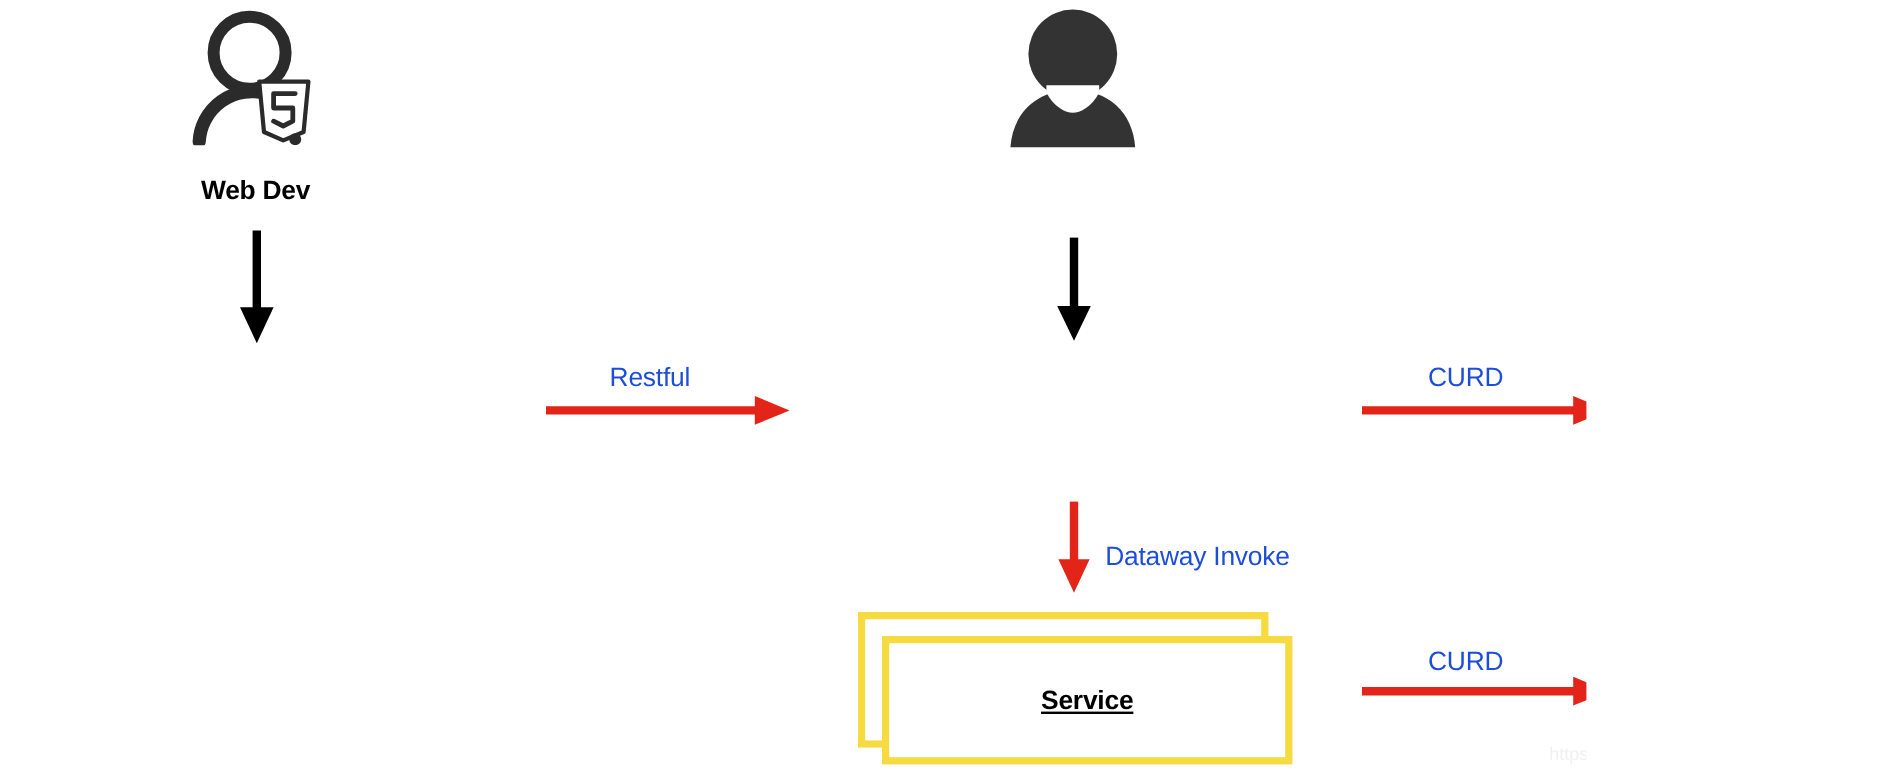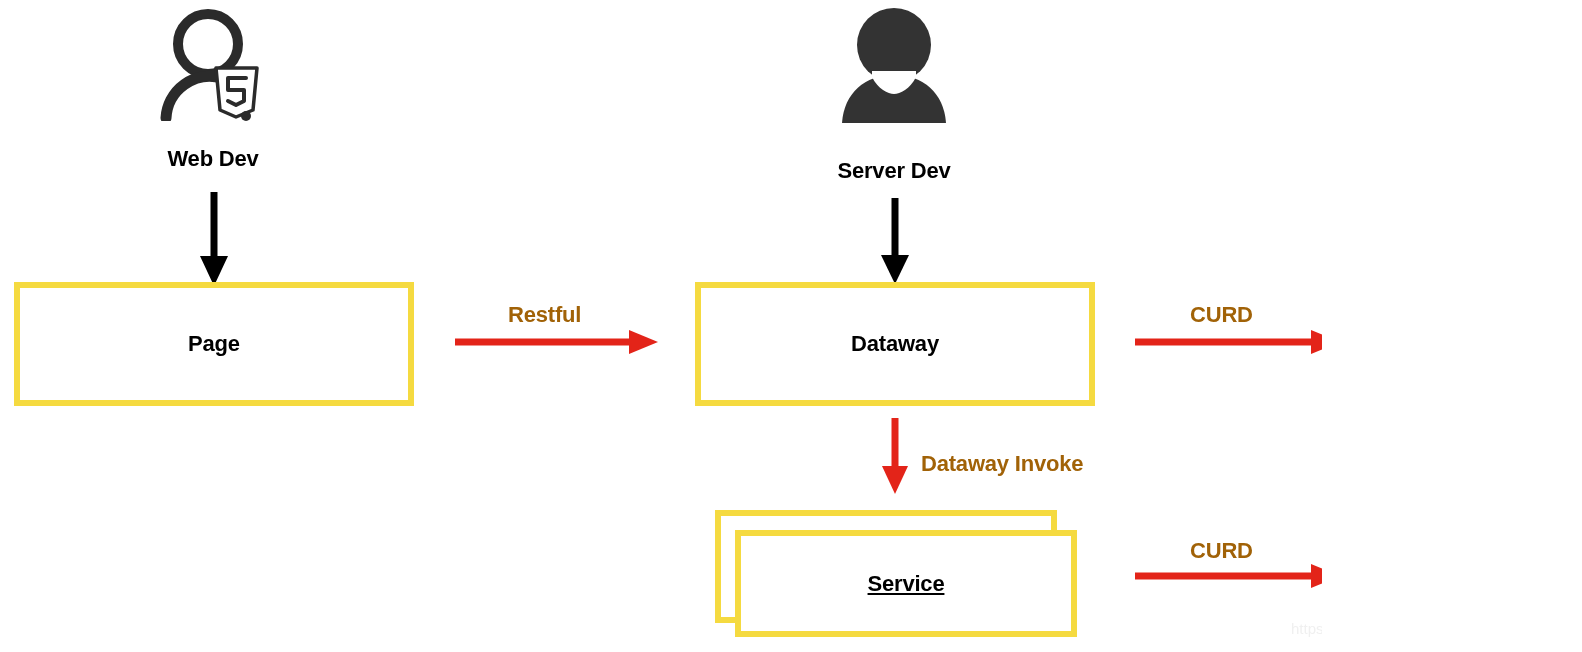--- a/index.html
+++ b/index.html
@@ -51,22 +51,22 @@
   .box-ghost {
     position: absolute;
     background: transparent;
     border: 6px solid #f5da40;
     box-sizing: border-box;
   }
 
   
   .edge-label {
     position: absolute;
-    font-weight: bold;
-    color: #a16207;
+    font-weight: normal;
+    color: #1d4ed8;
     white-space: nowrap;
     letter-spacing: -0.2px;
   }
 
   
   .arrow { position: absolute; }
   .arrow svg { display: block; overflow: visible; }
 
   
   .watermark {
@@ -98,51 +98,44 @@
   </div>
   <div class="actor-caption" style="left:113px; top:146px; width:200px; font-size:22px;">Web Dev</div>
 
   <div class="node" style="left:838px; top:5px; width:112px; height:118px;">
     <svg width="112" height="118" viewBox="0 0 112 118">
       <circle cx="56" cy="40" r="37" fill="#333333"></circle>
       <path d="M4 118 C6 88 27 70 56 70 C85 70 106 88 108 118 Z" fill="#333333"></path>
       <path d="M34 72 C40 84 50 89 56 89 C62 89 72 84 78 72 L78 66 L34 66 Z" fill="#ffffff"></path>
     </svg>
   </div>
-  <div class="actor-caption" style="left:794px; top:158px; width:200px; font-size:22px;">Server Dev</div>
 
   <div class="arrow" style="left:196px; top:192px; width:36px; height:96px;">
     <svg width="36" height="96" viewBox="0 0 36 96">
       <line x1="18" y1="0" x2="18" y2="72" stroke="#000000" stroke-width="7"></line>
       <polygon points="18,94 4,64 32,64" fill="#000000"></polygon>
     </svg>
   </div>
 
   <div class="arrow" style="left:877px; top:198px; width:36px; height:88px;">
     <svg width="36" height="88" viewBox="0 0 36 88">
       <line x1="18" y1="0" x2="18" y2="64" stroke="#000000" stroke-width="7"></line>
       <polygon points="18,86 4,57 32,57" fill="#000000"></polygon>
     </svg>
   </div>
 
-  <div class="box" style="left:14px; top:282px; width:400px; height:124px;">
-    <span class="box-label" style="font-size:22px;">Page</span>
-  </div>
 
   <div class="edge-label" style="left:508px; top:302px; font-size:22px;">Restful</div>
   <div class="arrow" style="left:455px; top:328px; width:205px; height:28px;">
     <svg width="205" height="28" viewBox="0 0 205 28">
       <line x1="0" y1="14" x2="178" y2="14" stroke="#e32419" stroke-width="7"></line>
       <polygon points="203,14 174,2 174,26" fill="#e32419"></polygon>
     </svg>
   </div>
 
-  <div class="box" style="left:695px; top:282px; width:400px; height:124px;">
-    <span class="box-label" style="font-size:22px;">Dataway</span>
-  </div>
 
   <div class="edge-label" style="left:1190px; top:302px; font-size:22px;">CURD</div>
   <div class="arrow" style="left:1135px; top:328px; width:207px; height:28px;">
     <svg width="207" height="28" viewBox="0 0 207 28">
       <line x1="0" y1="14" x2="180" y2="14" stroke="#e32419" stroke-width="7"></line>
       <polygon points="205,14 176,2 176,26" fill="#e32419"></polygon>
     </svg>
   </div>
 
   <div class="arrow" style="left:878px; top:418px; width:34px; height:78px;">

